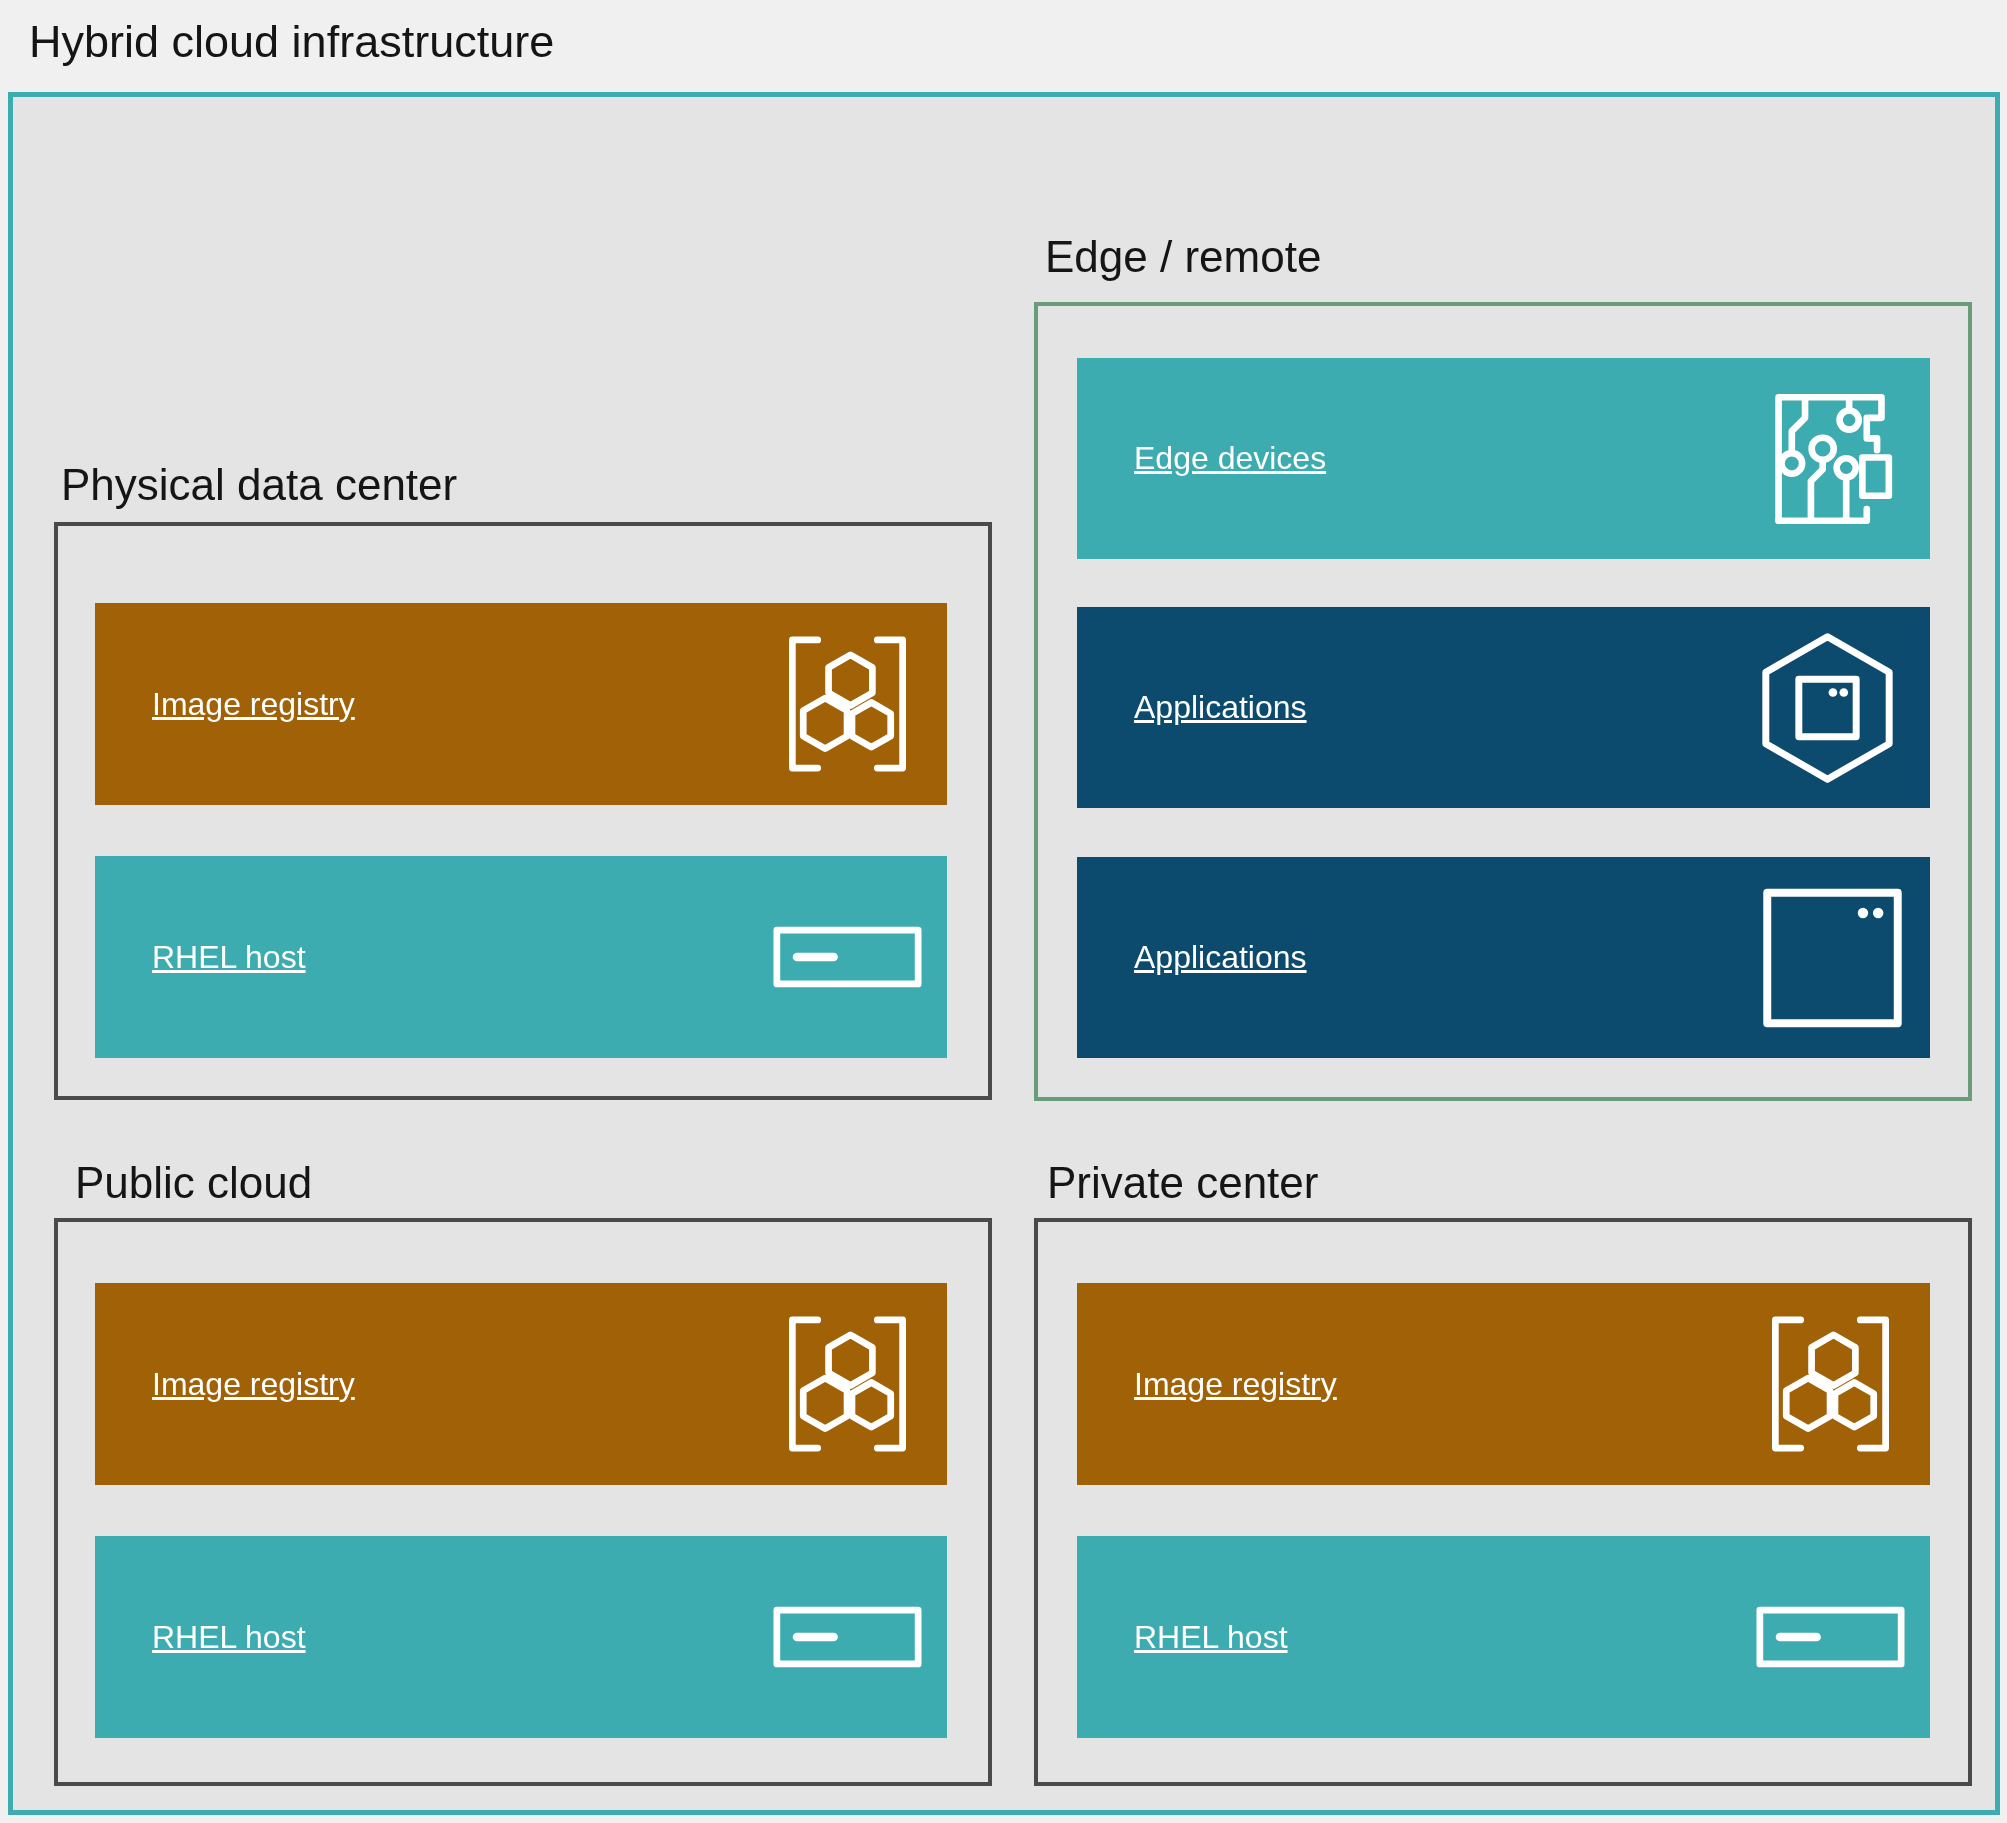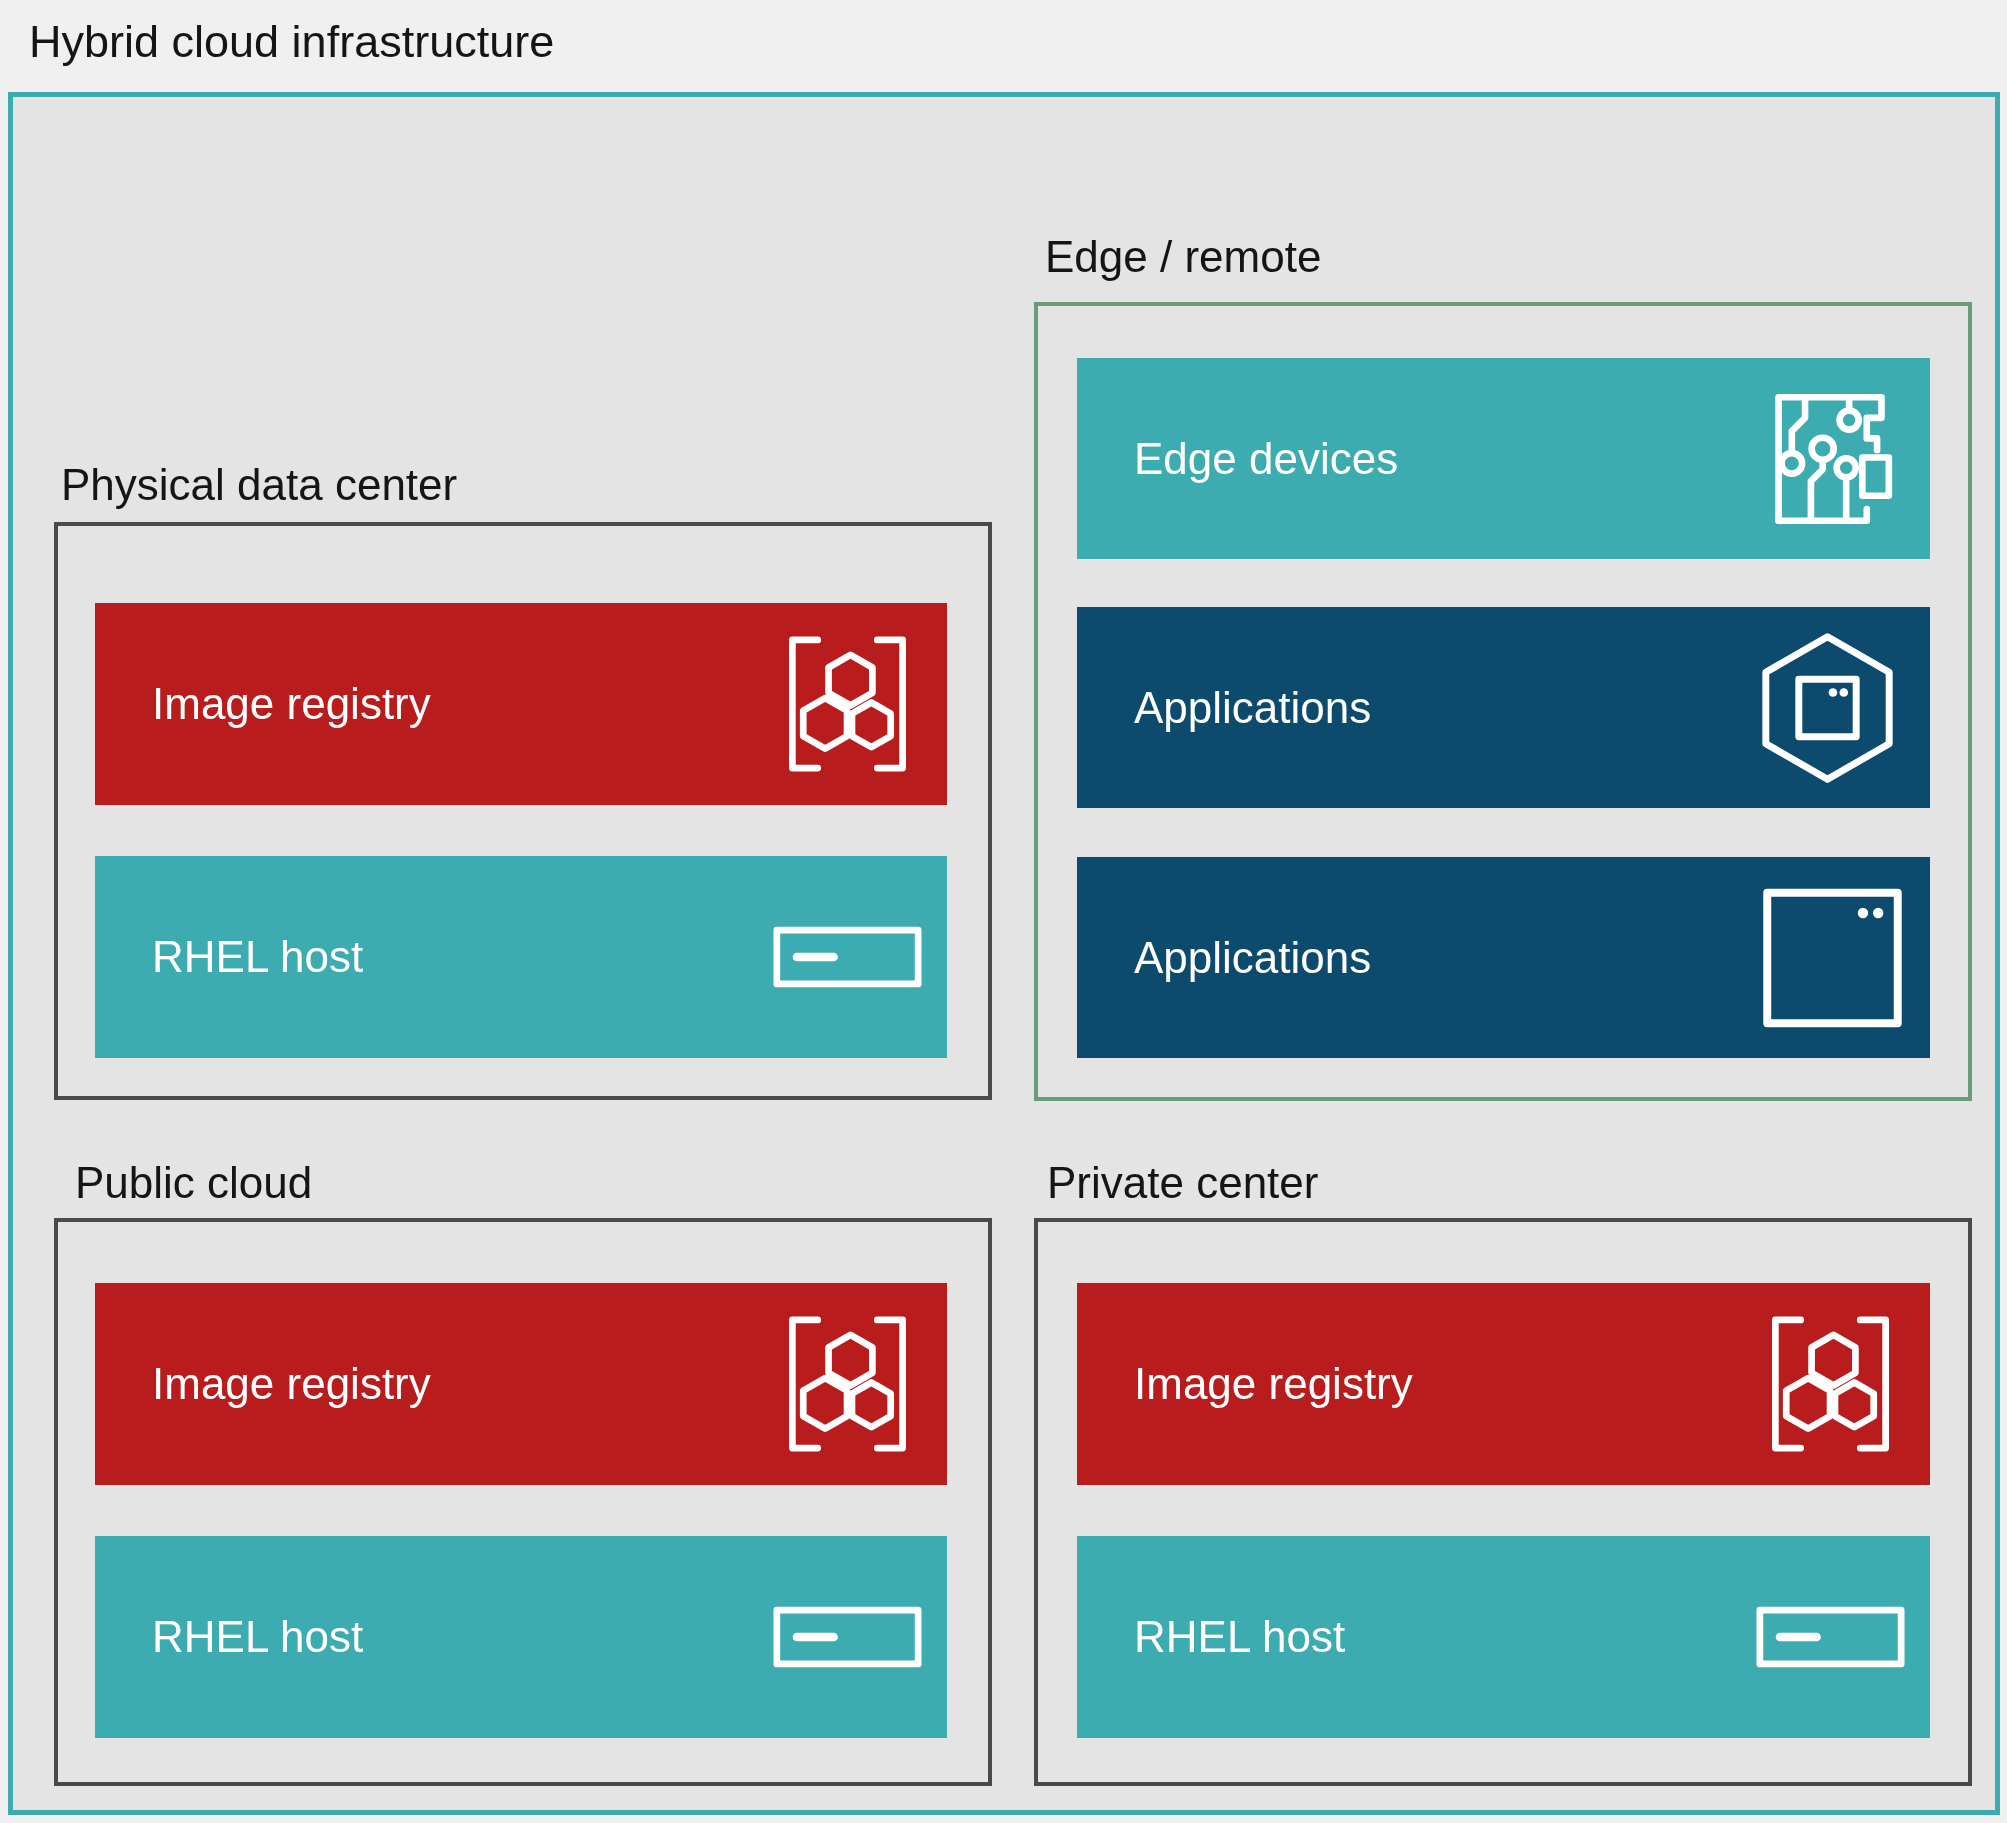--- a/index.html
+++ b/index.html
@@ -20,25 +20,25 @@
   }
   .section-label {
     position:absolute; font-size:44px; line-height:51px; color:#151515; white-space:nowrap;
   }
   .section-box { position:absolute; box-sizing:border-box; }
   .dark-border  { border:4.9px solid #4A4A4A; }
   .green-border { border:4.9px solid #6A9C7A; }
   .node {
     position:absolute; display:flex; align-items:center;
   }
-  .node.dark  { background:#b91c1c; }
+  .node.dark  { background:#a16207; }
   .node.teal  { background:#3DACB0; }
   .node.green { background:#0c4a6e; }
   .node-label {
-    margin-left:57px; font-size:44px; color:#FFFFFF; white-space:nowrap;
+    margin-left:57px; font-size:32px; color:#FFFFFF; white-space:nowrap;text-decoration:underline;
   }
   .icon {
     position:absolute; right:25.5px; top:50%; transform:translateY(-50%);
     display:block;
   }
   .svg-defs { position:absolute; width:0; height:0; overflow:hidden; }
 </style>
 </head>
 <body>
 

